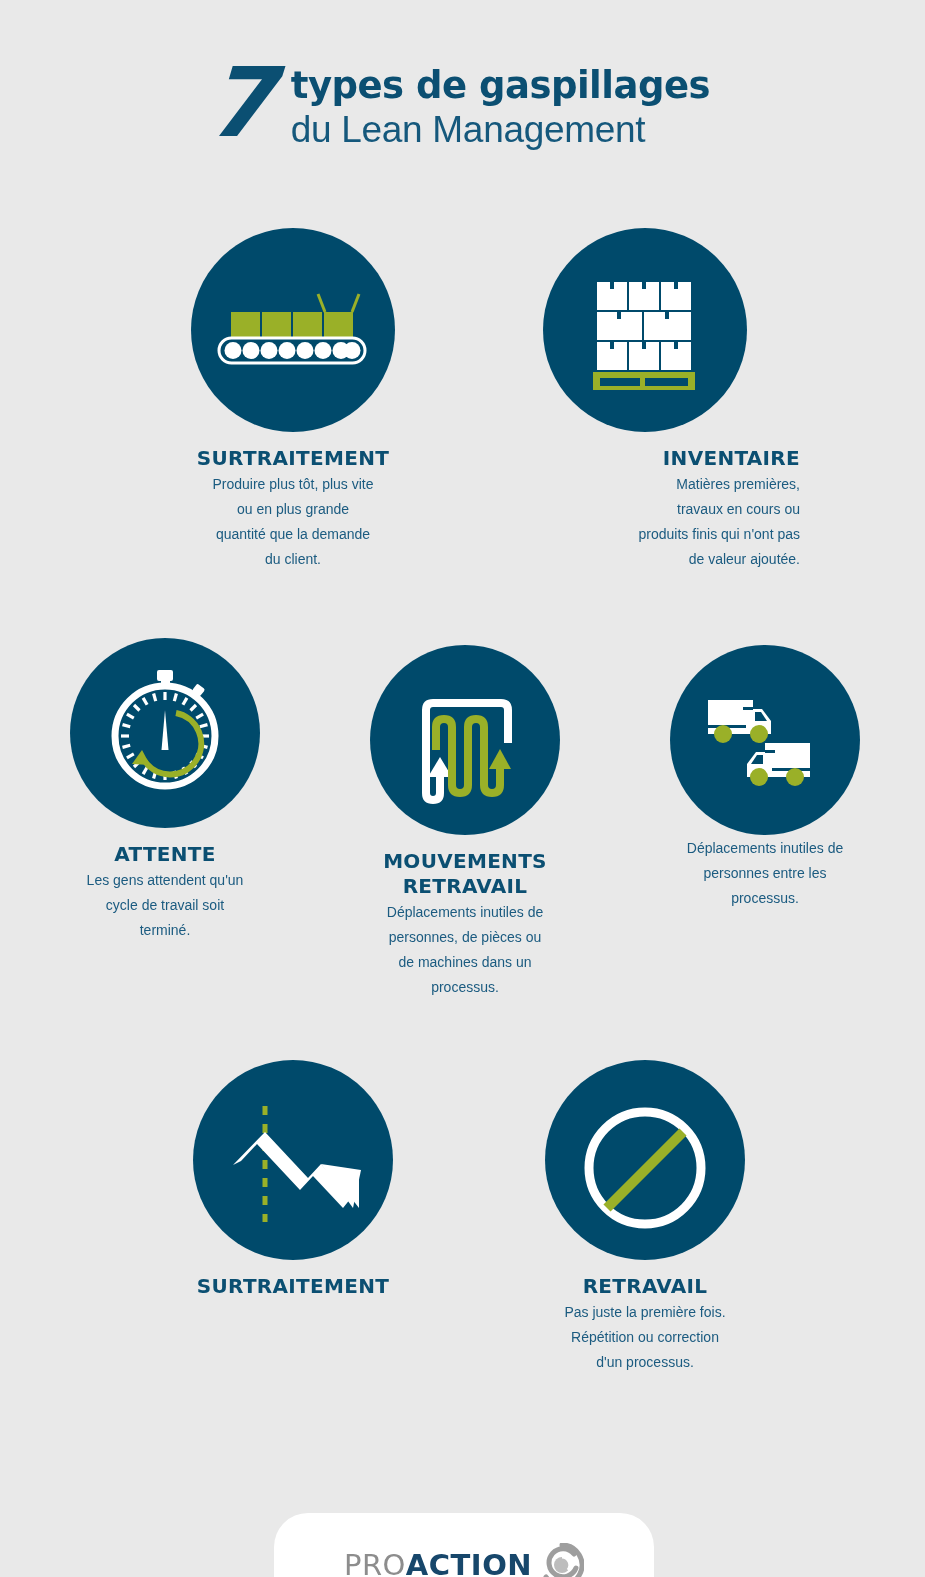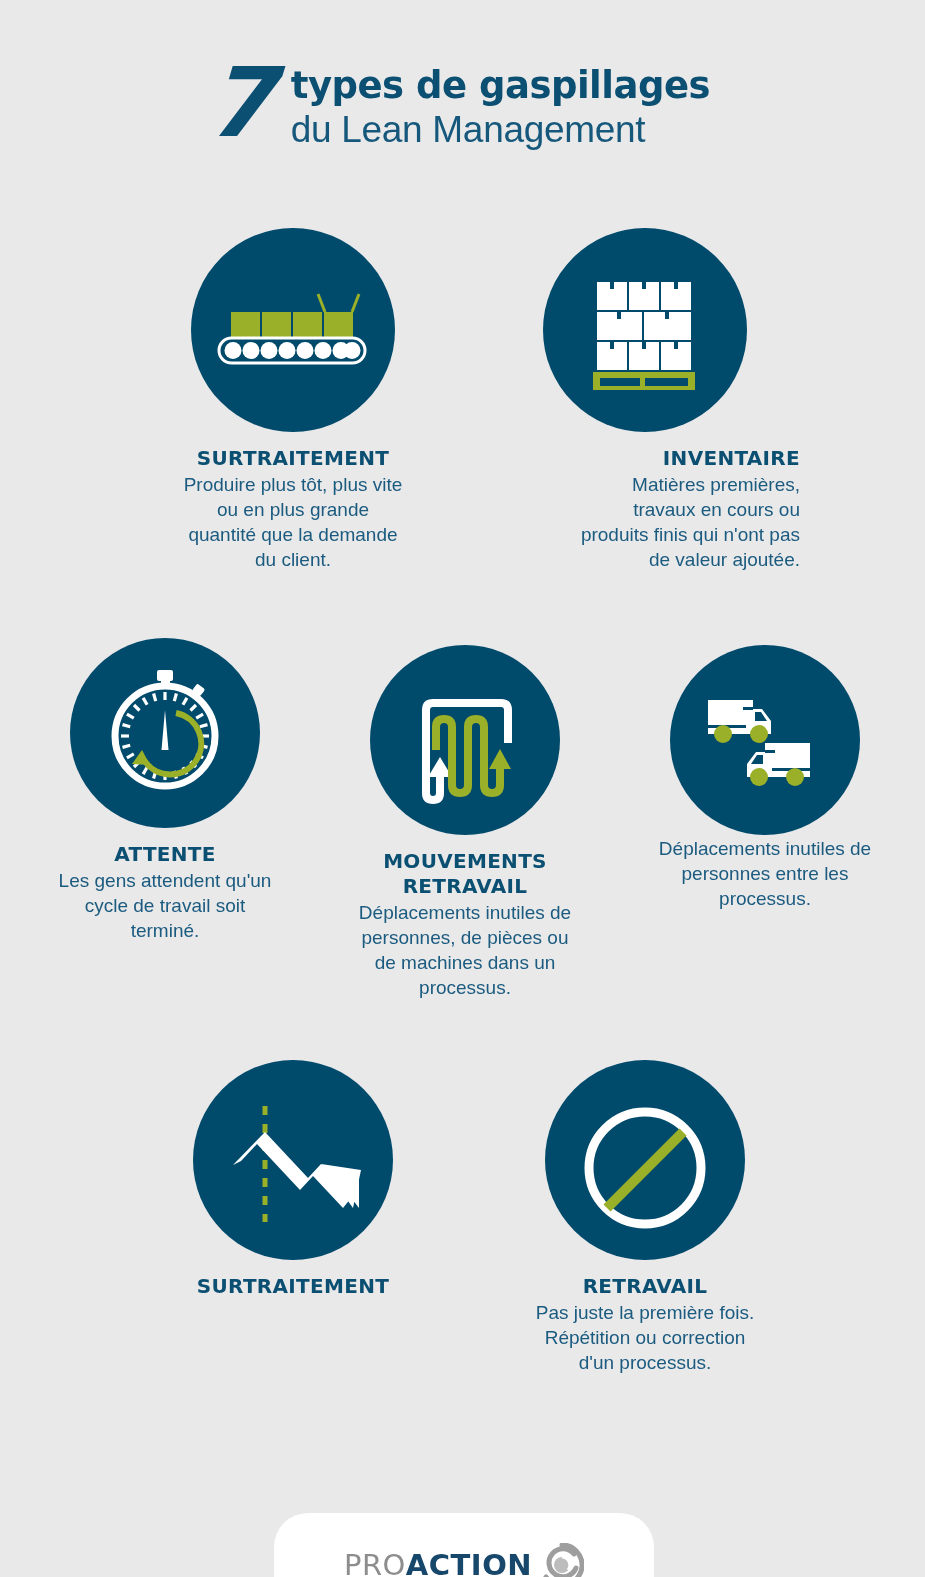--- a/index.html
+++ b/index.html
@@ -58,21 +58,21 @@
     font-weight:700;
     font-size:20px;
     line-height:25px;
     letter-spacing:0.3px;
     color:#0b4f72;
     margin-top:14px;
   }
   .item-desc {
     font-family:"Liberation Sans", sans-serif;
     font-weight:400;
-    font-size:19px;
+    font-size:14px;
     line-height:25px;
     color:#1b5b80;
     margin-top:1px;
     white-space:pre-line;
   }
 
   
   #item-surproduction { left:138px; top:228px; width:310px; }
   #item-surproduction .circle { width:204px; height:204px; }
   #item-inventaire    { left:490px; top:228px; width:310px;text-align:right; }

